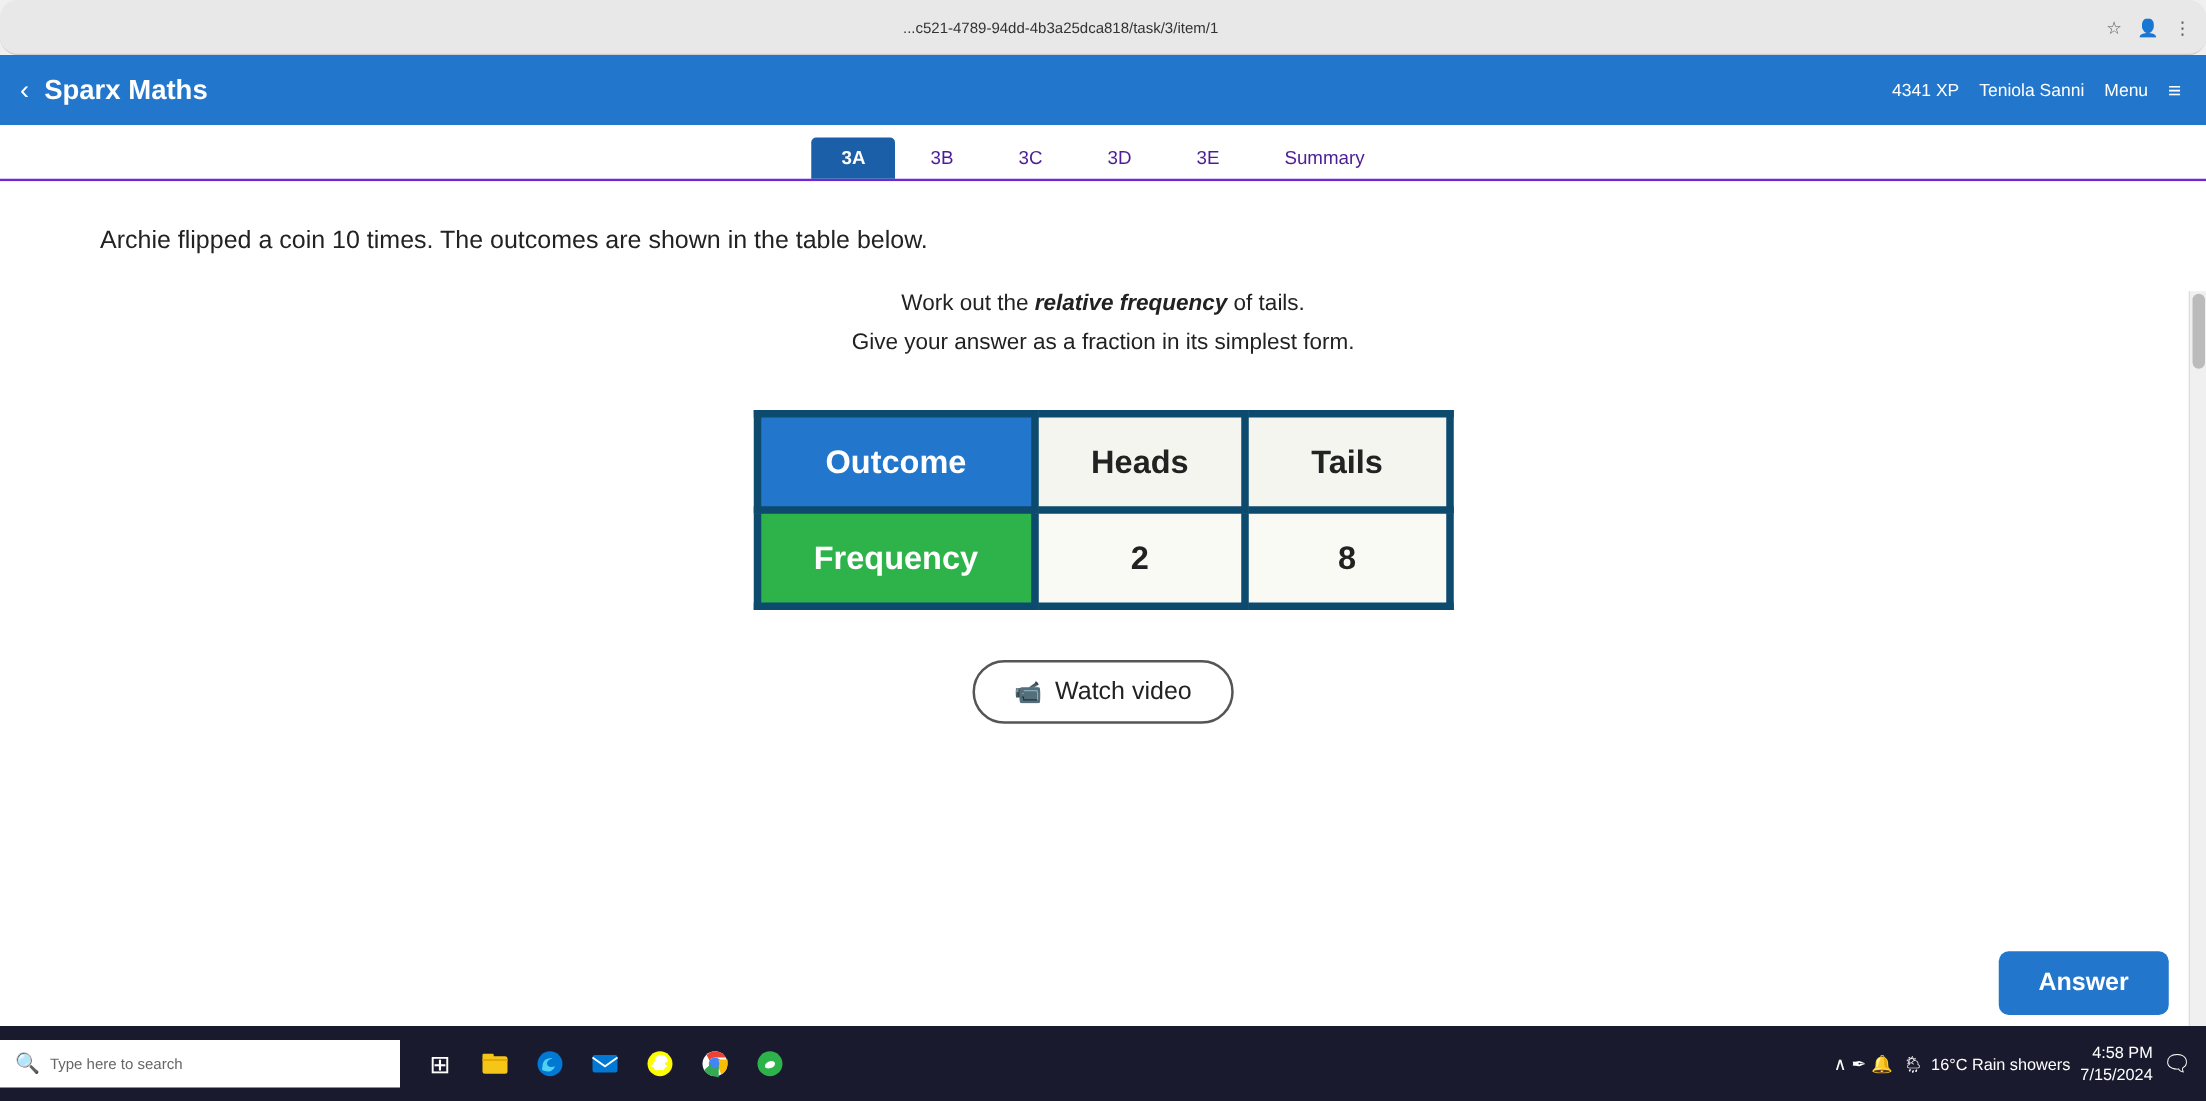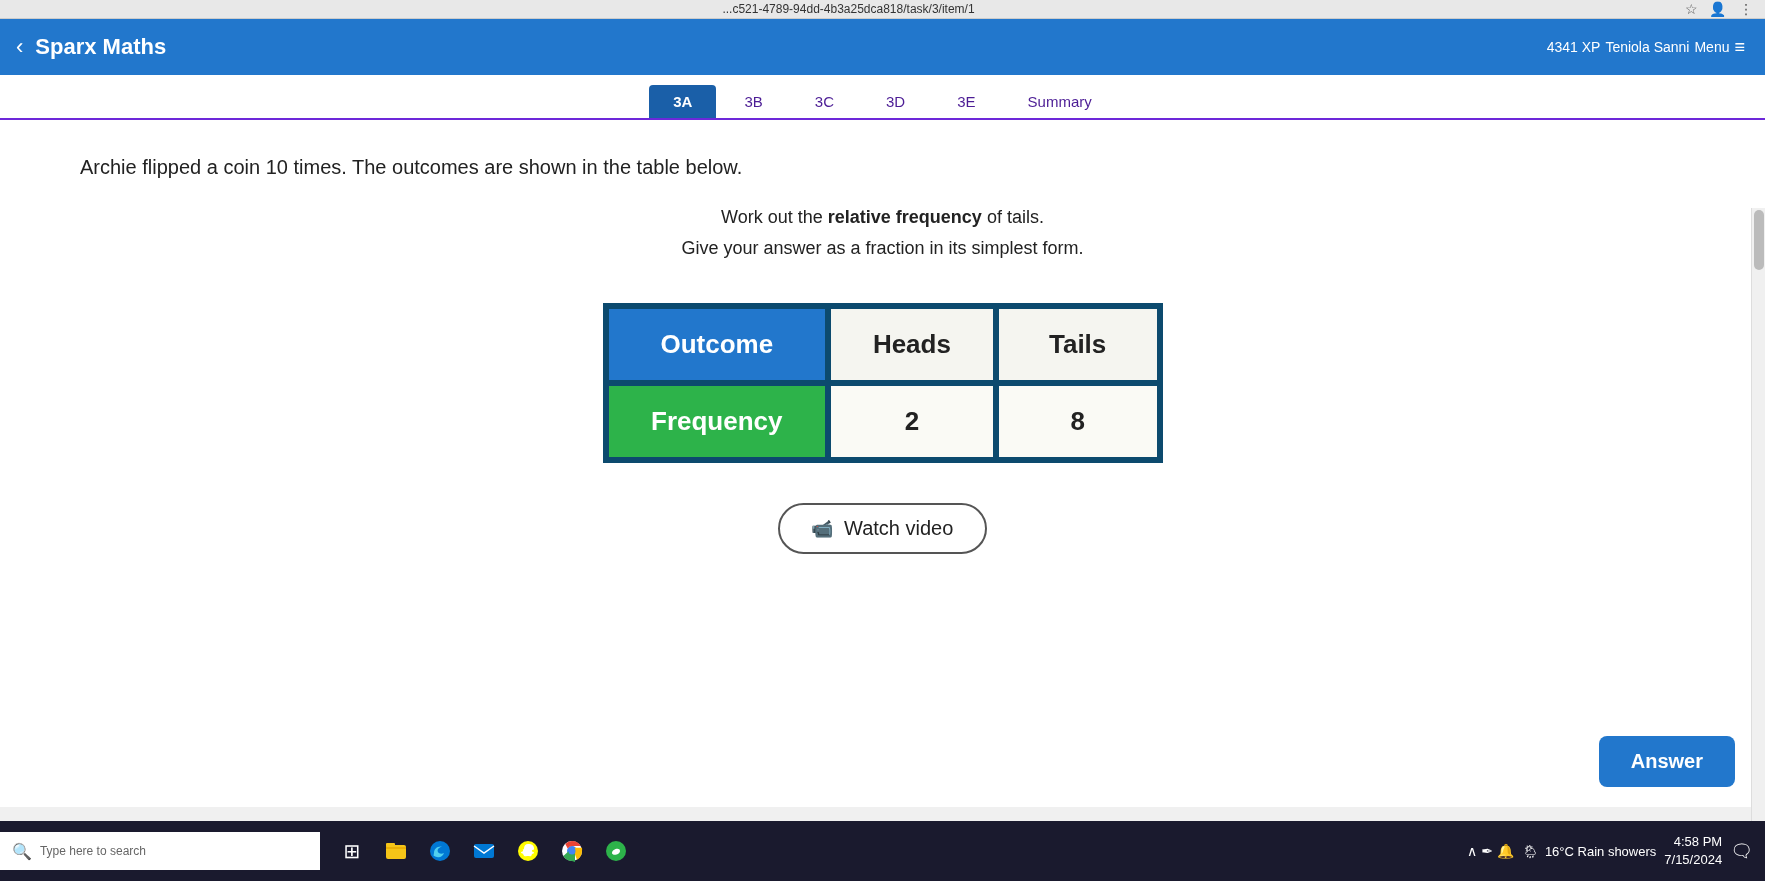--- a/index.html
+++ b/index.html
@@ -8,27 +8,28 @@
       height: 881px;
       font-family: 'Segoe UI', Arial, sans-serif;
       background: #f0f0f0;
       overflow: hidden;
       position: relative;
     }
 
     
     .browser-bar {
       background: #e8e8e8;
-      height: 19px;
+      height: 44px;
       display: flex;
       align-items: center;
       padding: 0 12px;
       font-size: 12px;
       color: #555;
       border-bottom: 1px solid #ccc;
+      border-radius: 14px;
     }
     .browser-url {
       flex: 1;
       text-align: center;
       font-size: 12px;
       color: #333;
     }
     .browser-icons {
       display: flex;
       gap: 12px;
@@ -54,21 +55,21 @@
     .sparx-title {
       color: white;
       font-size: 22px;
       font-weight: bold;
     }
     .header-right {
       position: absolute;
       right: 20px;
       display: flex;
       align-items: center;
-      gap: 5px;
+      gap: 16px;
       color: white;
       font-size: 14px;
     }
     .xp-label { font-weight: normal; }
     .username { font-weight: normal; }
     .menu-label { font-weight: normal; cursor: pointer; }
     .menu-icon { font-size: 18px; }
 
     
     .tab-nav {
@@ -111,20 +112,21 @@
 
     .instruction-text {
       font-size: 18px;
       color: #222;
       text-align: center;
       margin-bottom: 40px;
       line-height: 1.7;
     }
     .instruction-text strong {
       font-weight: bold;
+      font-style: italic;
     }
 
     
     .table-container {
       display: flex;
       justify-content: center;
       margin-bottom: 40px;
     }
     .outcome-table {
       border-collapse: collapse;

